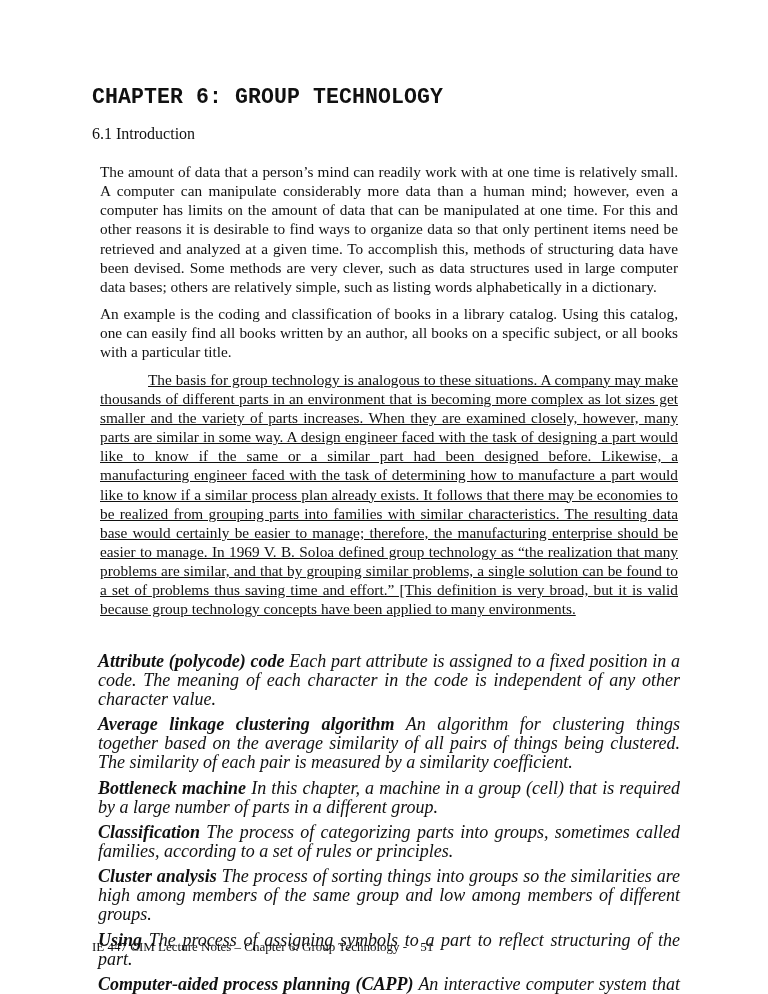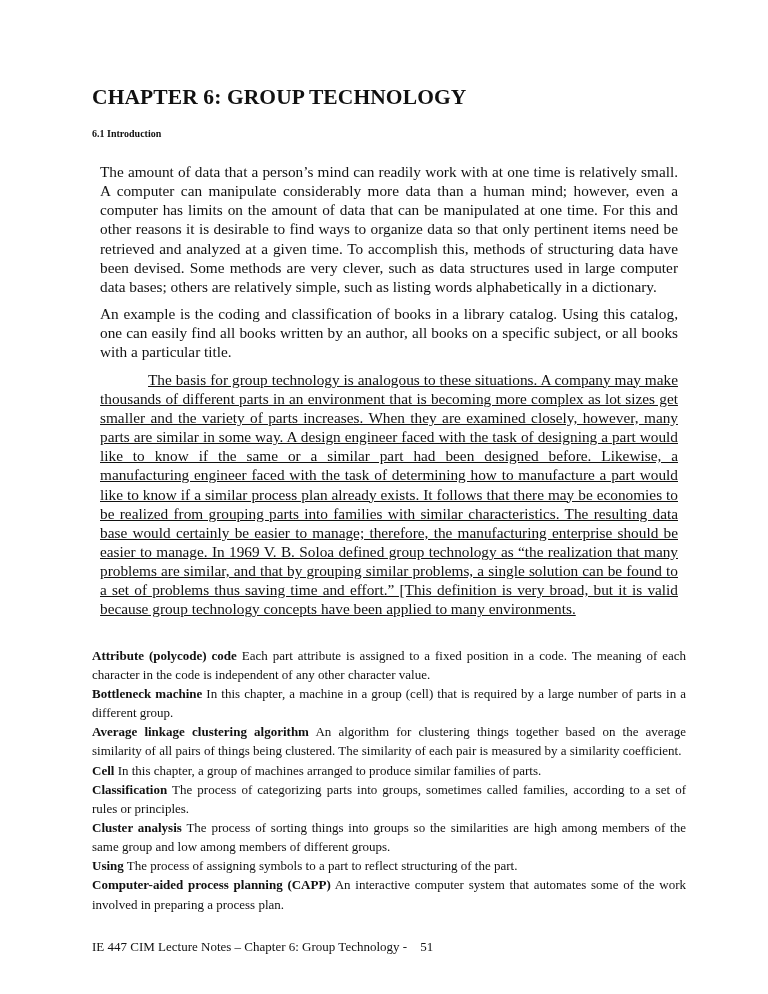--- a/index.html
+++ b/index.html
@@ -20,45 +20,47 @@
       left: 92px;
       top: 84px;
       width: 594px;
     }
     .chapter-title {
       font-weight: bold;
       font-size: 21.5px;
       line-height: 26px;
       margin: 0 0 14px 0;
       letter-spacing: 0.1px;
+      font-family: Liberation Mono, monospace;
     }
     .section-heading {
-      font-weight: bold;
-      font-size: 10px;
+      font-weight: normal;
+      font-size: 16px;
       line-height: 19px;
       margin: 8px 0 19px 0;
     }
     .para {
       font-size: 15.3px;
       line-height: 19.15px;
       text-align: justify;
       margin: 8px;
     }
     .para.indent {
       text-indent: 48px;
       text-decoration: underline;
     }
     .gap {
       height: 19px;
     }
     .def {
-      font-size: 13px;
+      font-size: 18px;
       line-height: 19.15px;
       text-align: justify;
-      margin: 0;
+      margin: 6px;
+      font-style: italic;
     }
     .def .term {
       font-weight: bold;
     }
     .footer {
       position: absolute;
       left: 92px;
       top: 939px;
       width: 594px;
       text-align: left;
@@ -81,27 +83,24 @@
   </section>
 
   <div class="gap"></div>
 
   <section>
 
     <p class="def">
       <span class="term">Attribute (polycode) code</span><span> Each part attribute is assigned to a fixed position in a code. The meaning of each character in the code is independent of any other character value.</span>
     </p>
     <p class="def">
-      <span class="term">Bottleneck machine</span><span> In this chapter, a machine in a group (cell) that is required by a large number of parts in a different group.</span>
-    </p>
-    <p class="def">
       <span class="term">Average linkage clustering algorithm</span><span> An algorithm for clustering things together based on the average similarity of all pairs of things being clustered. The similarity of each pair is measured by a similarity coefficient.</span>
     </p>
     <p class="def">
-      <span class="term">Cell</span><span> In this chapter, a group of machines arranged to produce similar families of parts.</span>
+      <span class="term">Bottleneck machine</span><span> In this chapter, a machine in a group (cell) that is required by a large number of parts in a different group.</span>
     </p>
     <p class="def">
       <span class="term">Classification</span><span> The process of categorizing parts into groups, sometimes called families, according to a set of rules or principles.</span>
     </p>
     <p class="def">
       <span class="term">Cluster analysis</span><span> The process of sorting things into groups so the similarities are high among members of the same group and low among members of different groups.</span>
     </p>
     <p class="def">
       <span class="term">Using</span><span> The process of assigning symbols to a part to reflect structuring of the part.</span>
     </p>

